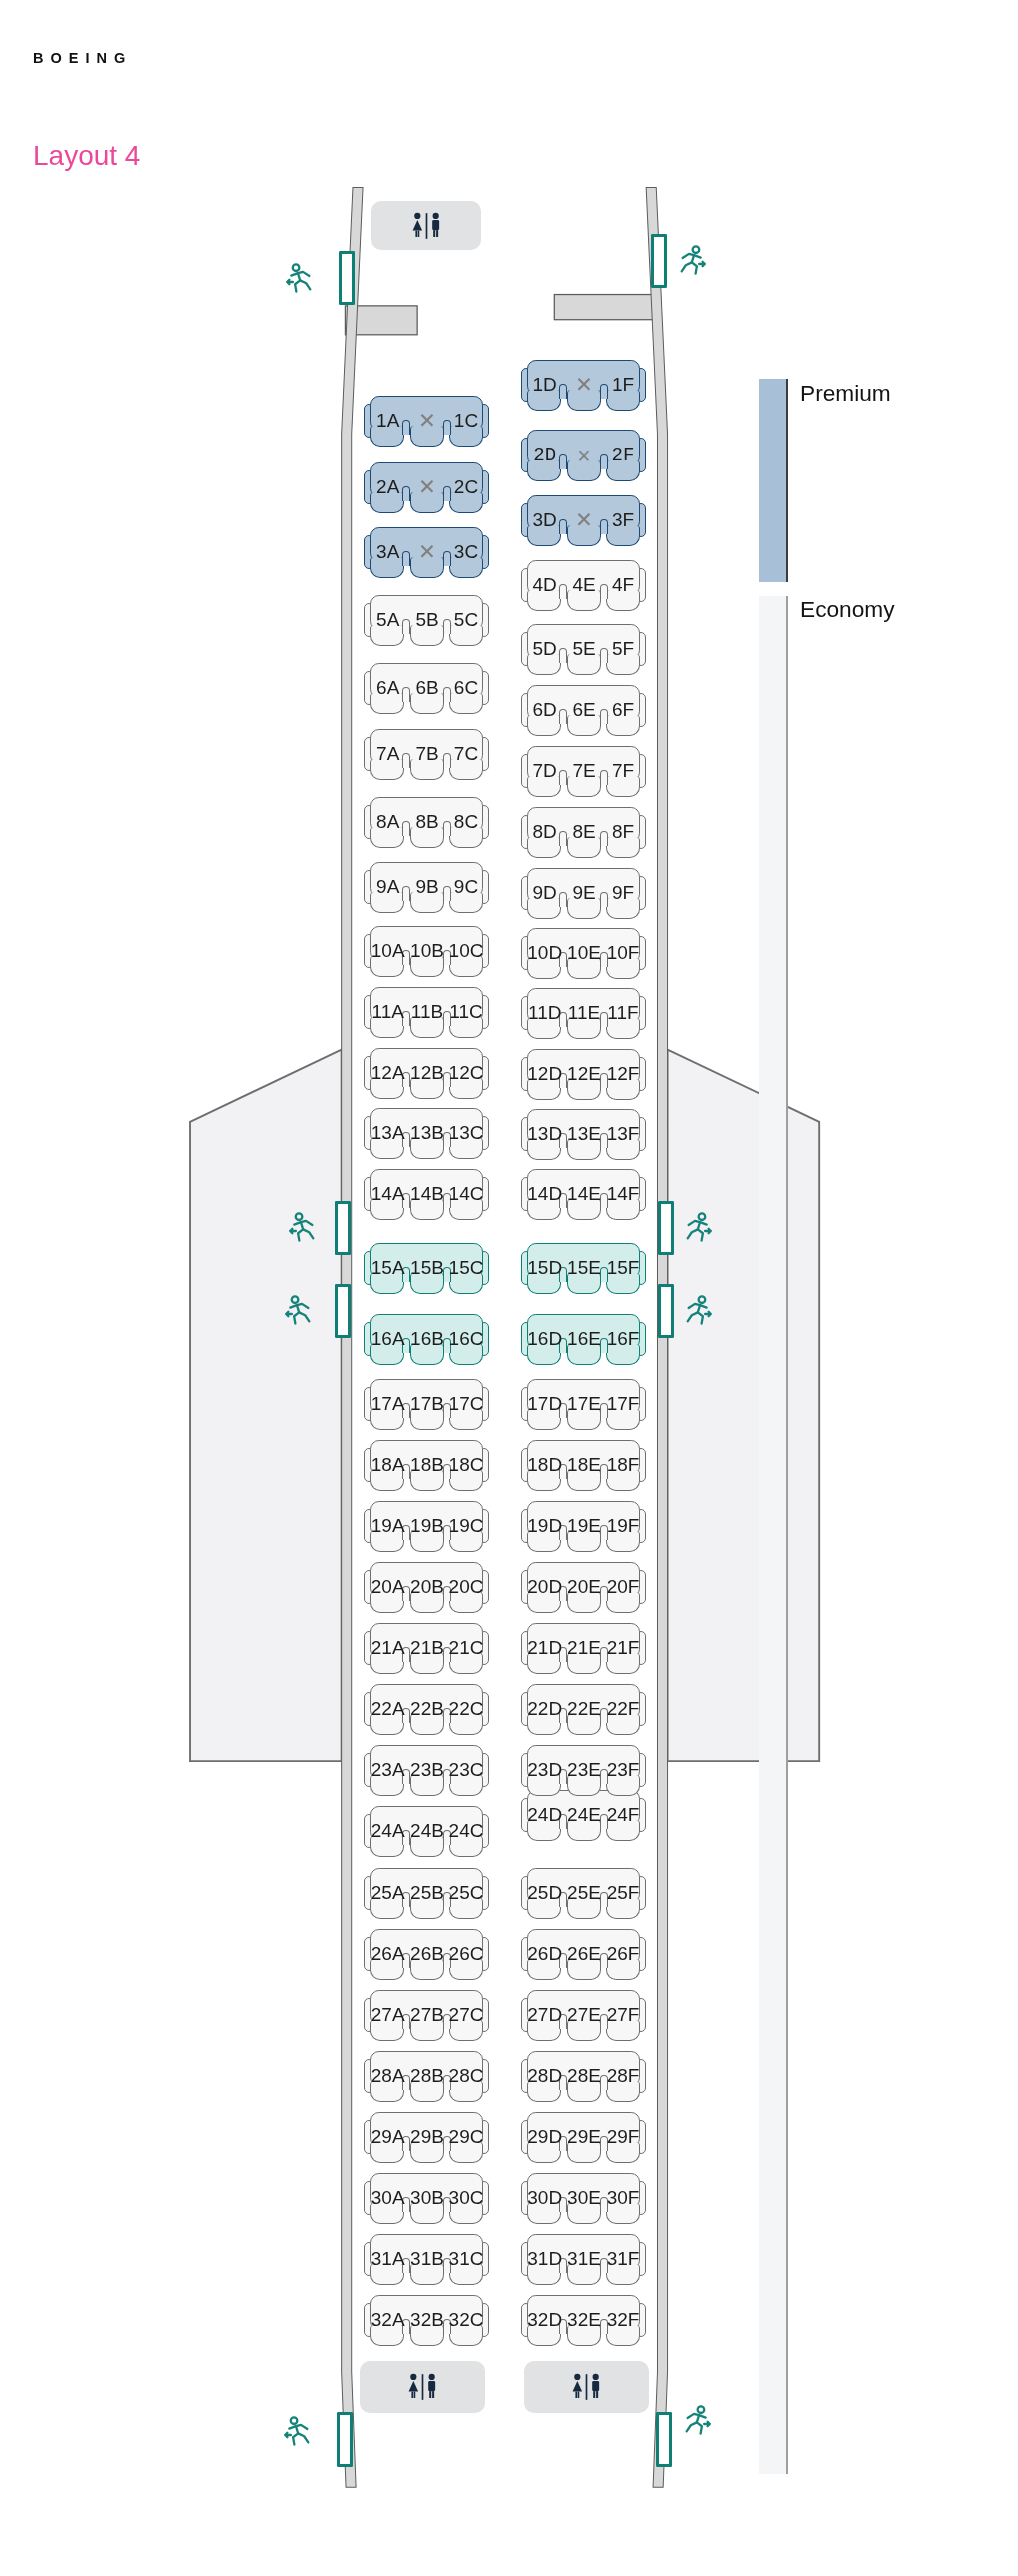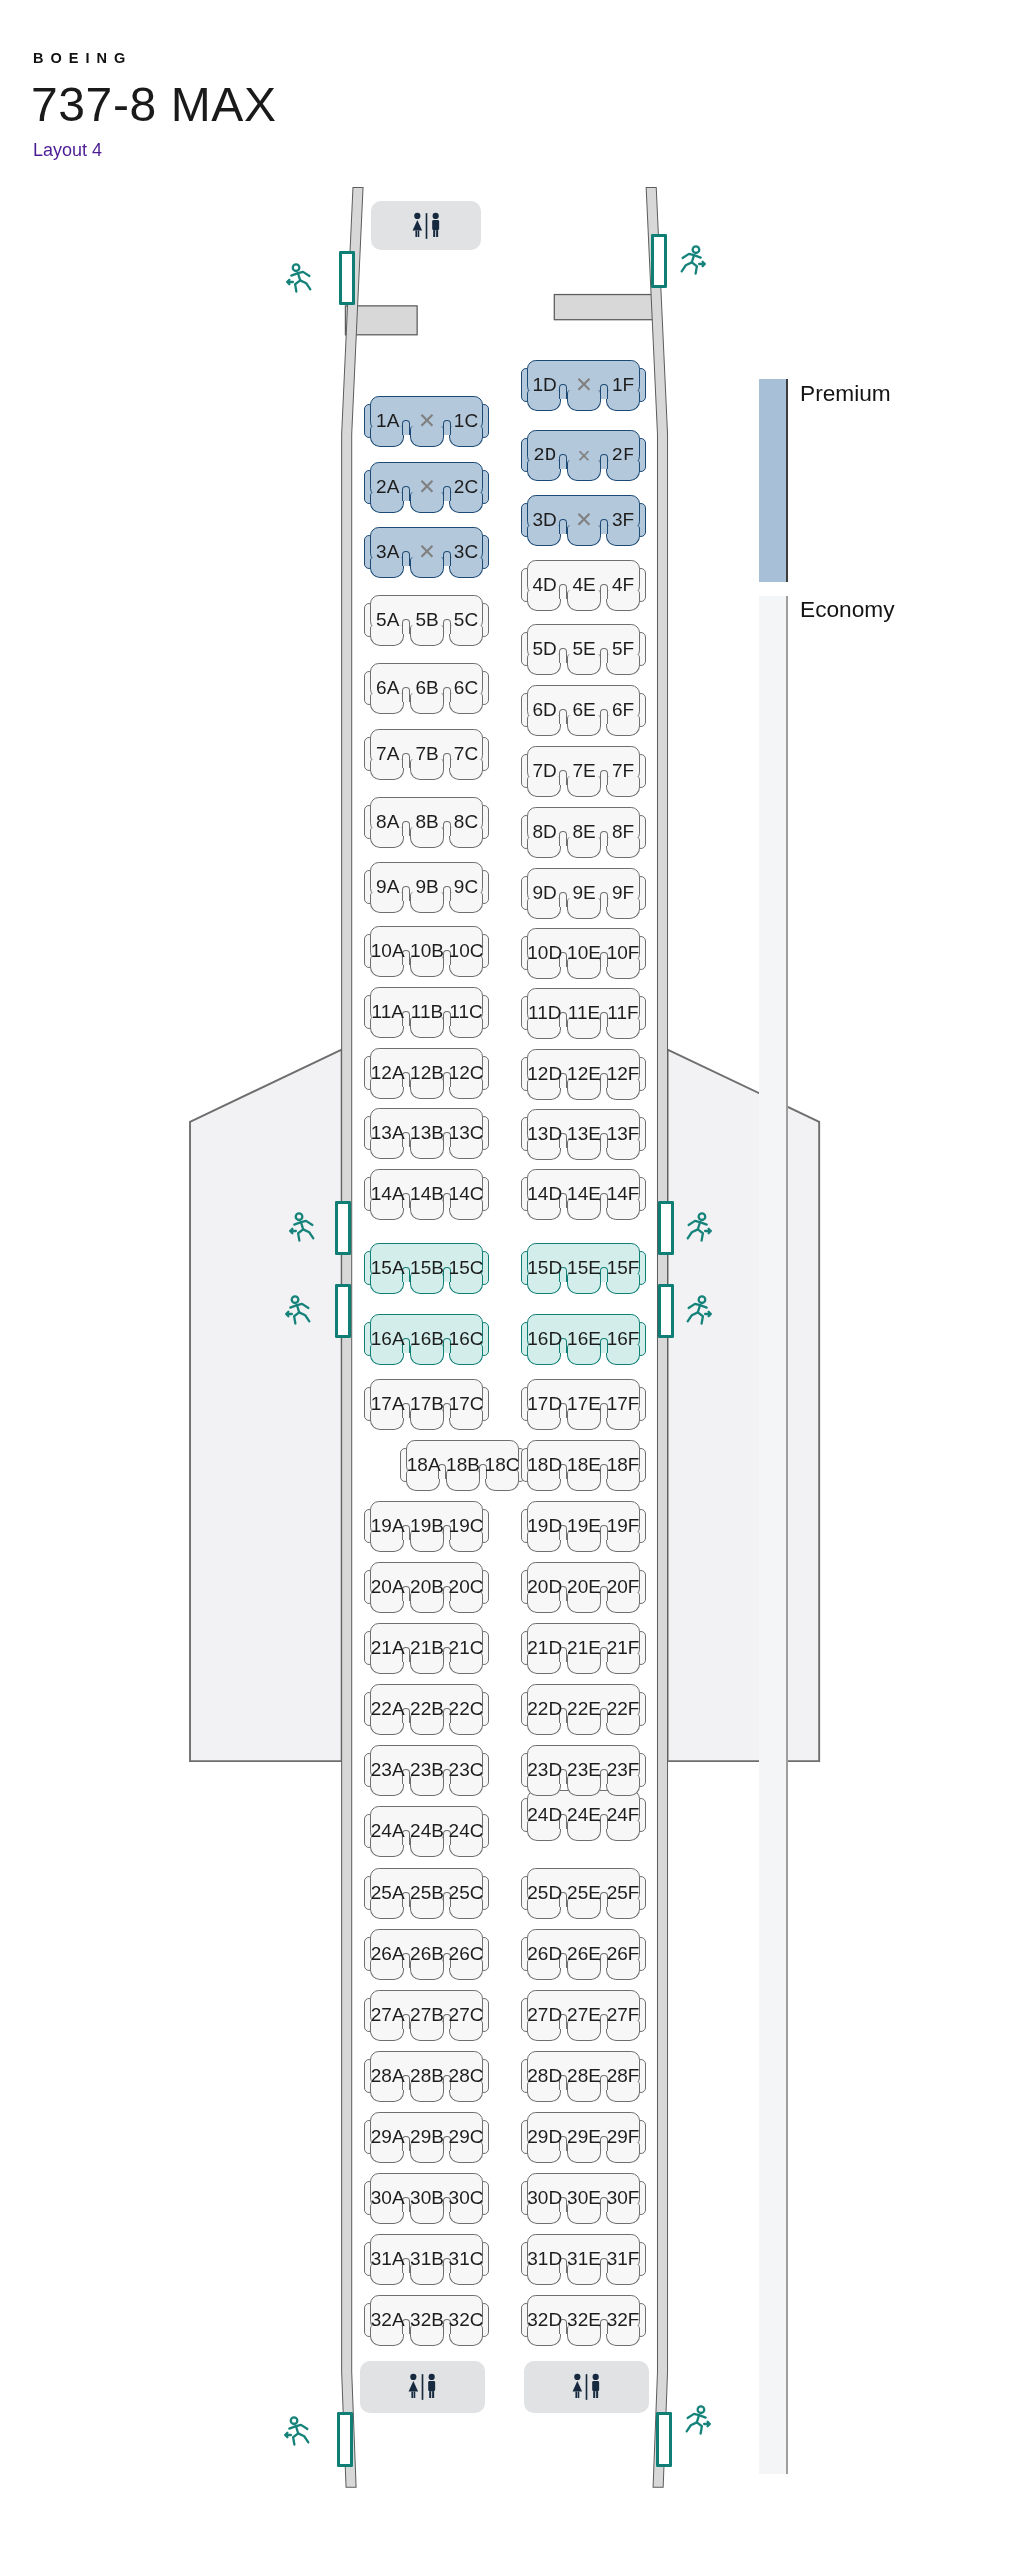--- a/index.html
+++ b/index.html
@@ -6,21 +6,21 @@
   html,body { background:#fff; }
   body { font-family:"Liberation Sans","DejaVu Sans",sans-serif; }
   #stage { position:relative; width:1018px; height:2576px; background:#fff; overflow:hidden; }
   #bg-layer { position:absolute; left:0; top:0; }
 
   
   .brand { position:absolute; left:33px; top:50px; font-size:14.5px; font-weight:bold;
            letter-spacing:7px; color:#111; }
   .model { position:absolute; left:31px; top:77px; font-size:48px; font-weight:200;
            color:#1a1a1a; letter-spacing:0.6px; }
-  .layoutname { position:absolute; left:33px; top:140px; font-size:18px; color:#4c1d95; }
+  .layoutname { position:absolute; left:33px; top:140px; font-size:28px; color:#ec4899; }
 
   
   .legend-bar { position:absolute; width:29px; }
   .legend-bar.premium { background:#a7c0d8; border-right:2.5px solid #3c3c3c; }
   .legend-bar.economy { background:#f4f5f6; border-right:2.5px solid #9e9e9e; }
   .legend-label { position:absolute; left:800px; font-size:22.7px; color:#141414; height:28px;
                   display:flex; align-items:center; }
 
   
   .lav { position:absolute; background:#e0e2e3; border-radius:10px;
@@ -62,21 +62,20 @@
     <polygon points="1061,1668 1302,1783 1302,2799 1061,2799" fill="#f2f2f4" stroke="#6e6e6e" stroke-width="3"></polygon>
 
     <rect x="549" y="486" width="114" height="46" fill="#d8d8d8" stroke="#5c5c5c" stroke-width="2"></rect>
     <rect x="881" y="468" width="166" height="40" fill="#d8d8d8" stroke="#5c5c5c" stroke-width="2"></rect>
 
     <path d="M561,298 L577,298 L559,690 L559,3770 L566,3953 L550,3953 L543,3770 L543,690 Z" fill="#d8d8d8" stroke="#5c5c5c" stroke-width="1.6"></path>
     <path d="M1043,298 L1027,298 L1045,690 L1045,3770 L1038,3953 L1054,3953 L1061,3770 L1061,690 Z" fill="#d8d8d8" stroke="#5c5c5c" stroke-width="1.6"></path>
   </svg>
 
   <div class="brand">BOEING</div>
-  <div class="model">737-8 MAX</div>
   <div class="layoutname">Layout 4</div>
 
   <div class="legend-bar premium" style="left:759px; top:379px; height:203px;"></div>
   <div class="legend-label" style="top:379px;">Premium</div>
   <div class="legend-bar economy" style="left:759px; top:596px; height:1878px;"></div>
   <div class="legend-label" style="top:595px;">Economy</div>
 
   <div class="lav" style="left:371px; top:201px; width:110px; height:49px;">
     <svg width="33" height="28" viewBox="0 0 36 30">
       <g fill="#16293f">
@@ -391,21 +390,21 @@
         <div class="back"></div>
         <div class="cush c1"></div>
         <div class="cush c2"></div>
         <div class="cush c3"></div>
         <div class="arm a1"></div>
         <div class="arm a2"></div>
         <div class="slab p0">17A</div>
         <div class="slab p1">17B</div>
         <div class="slab p2">17C</div>
       </div>
-      <div class="bench economy" style="left: 370px; top: 1440px; margin-left: 36px;">
+      <div class="bench economy" style="left: 370px; top: 1440px;">
         <div class="flapp l"></div>
         <div class="flapp r"></div>
         <div class="back"></div>
         <div class="cush c1"></div>
         <div class="cush c2"></div>
         <div class="cush c3"></div>
         <div class="arm a1"></div>
         <div class="arm a2"></div>
         <div class="slab p0">18A</div>
         <div class="slab p1">18B</div>

